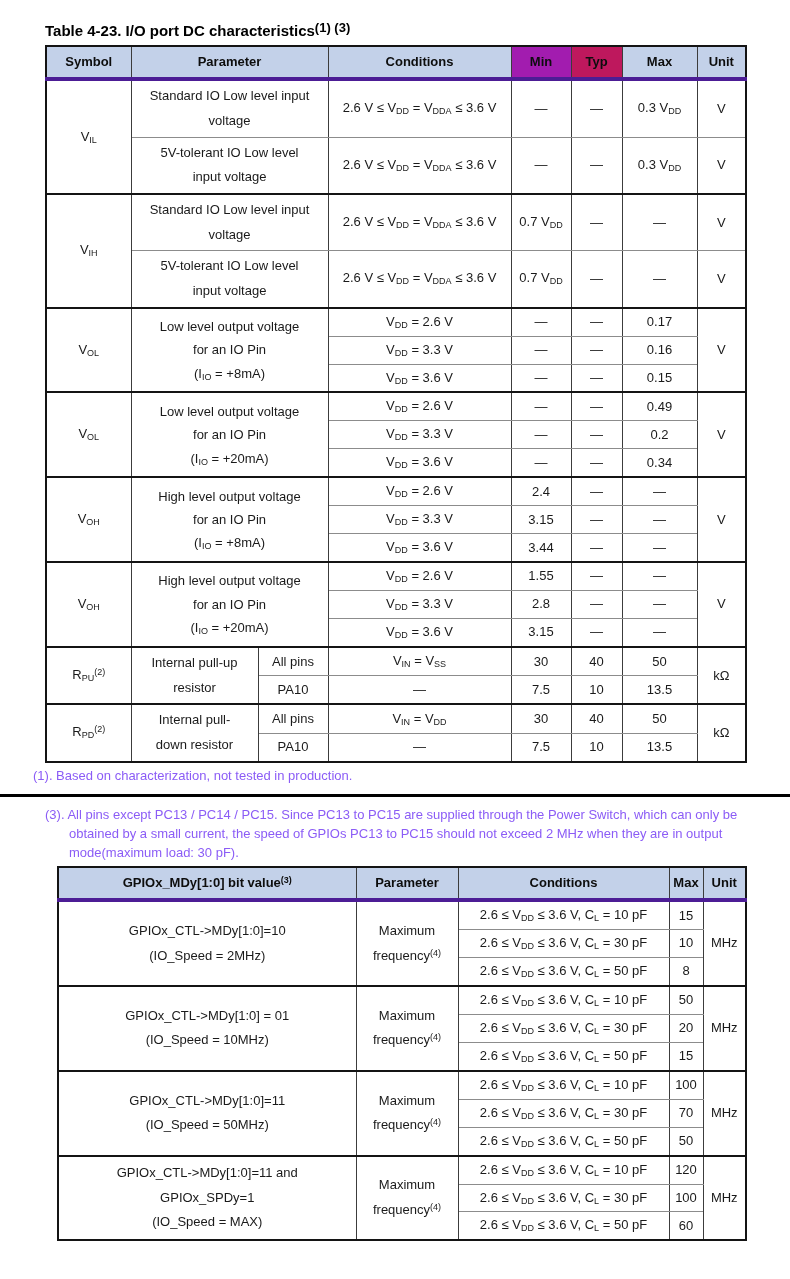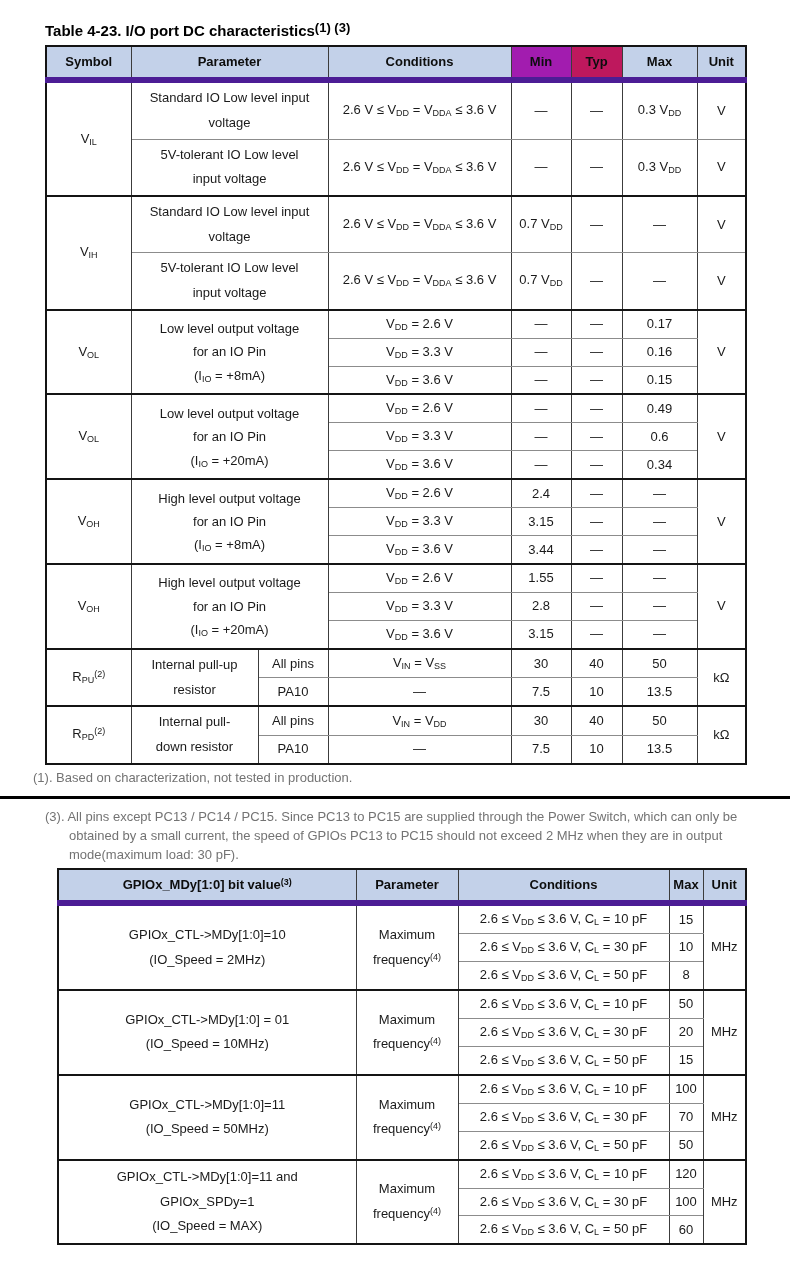--- a/index.html
+++ b/index.html
@@ -15,31 +15,31 @@
   table { border-collapse: collapse; table-layout: fixed; border: 2px solid #141414; }
   .t1 { width: 700px; }
   .t2 { width: 688px; margin-left: 12px; }
   th, td {
     border: 1px solid #3c3c3c; text-align: center; vertical-align: middle;
     font-size: 13px; line-height: 1.55; padding: 3px 2px;
     overflow: hidden; word-wrap: break-word;
   }
   thead th {
     background: #c3d1e9; font-weight: bold; color: #0d0d0d;
-    border-bottom: 6px solid #4c1d95; padding: 5px 2px;
+    border-bottom: 4px solid #4c1d95; padding: 5px 2px;
   }
   td { border-top-color: #8c8c8c; border-bottom-color: #8c8c8c; }
   tr.gs td { border-top: 2px solid #141414; }
   sub { font-size: 9px; vertical-align: -2px; }
   sup { font-size: 9px; vertical-align: 4px; }
   .gl  { line-height: 1.9; }
   .gl3 { line-height: 1.8; }
   .footnote {
     font-size: 13px; line-height: 1.45; margin: 3px 0;
-    padding-left: 24px; text-indent: -24px; color: #737373;
+    padding-left: 24px; text-indent: -24px; color: #8b5cf6;
   }
   .fn-outdent { margin-left: -12px; margin-top: 4px; }
   .fn-block2 { margin-top: 4px; }
   .page-divider { width: 790px; height: 3px; background: #000; margin: 9px 0 9px -45px; }
 </style>
 </head>
 <body>
 
 <div class="page">
   <div class="content">
@@ -130,21 +130,21 @@
             <td>V<sub>DD</sub> = 2.6 V</td>
             <td>—</td>
             <td>—</td>
             <td>0.49</td>
             <td rowspan="3">V</td>
           </tr>
           <tr>
             <td>V<sub>DD</sub> = 3.3 V</td>
             <td>—</td>
             <td>—</td>
-            <td>0.6</td>
+            <td>0.2</td>
           </tr>
           <tr>
             <td>V<sub>DD</sub> = 3.6 V</td>
             <td>—</td>
             <td>—</td>
             <td>0.34</td>
           </tr>
           <tr class="gs">
             <td rowspan="3">V<sub>OH</sub></td>
             <td rowspan="3" colspan="2" class="gl3">High level output voltage<br>for an IO Pin<br>(I<sub>IO</sub> = +8mA)</td>

